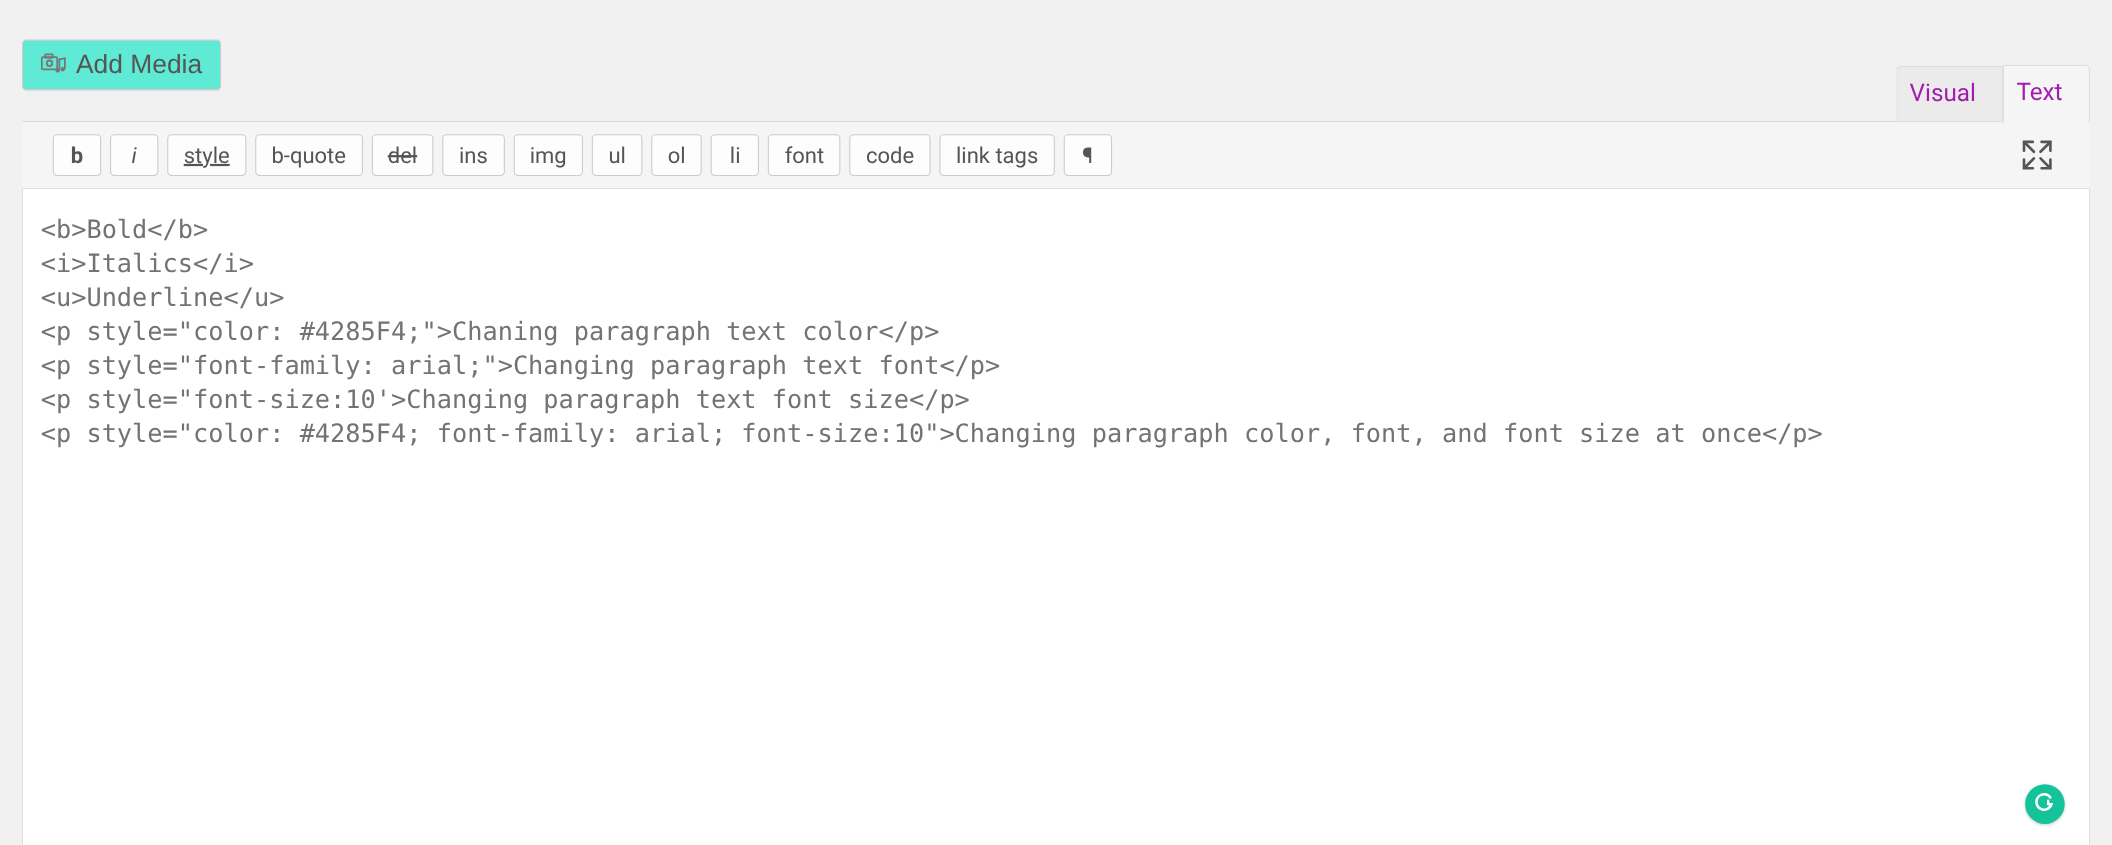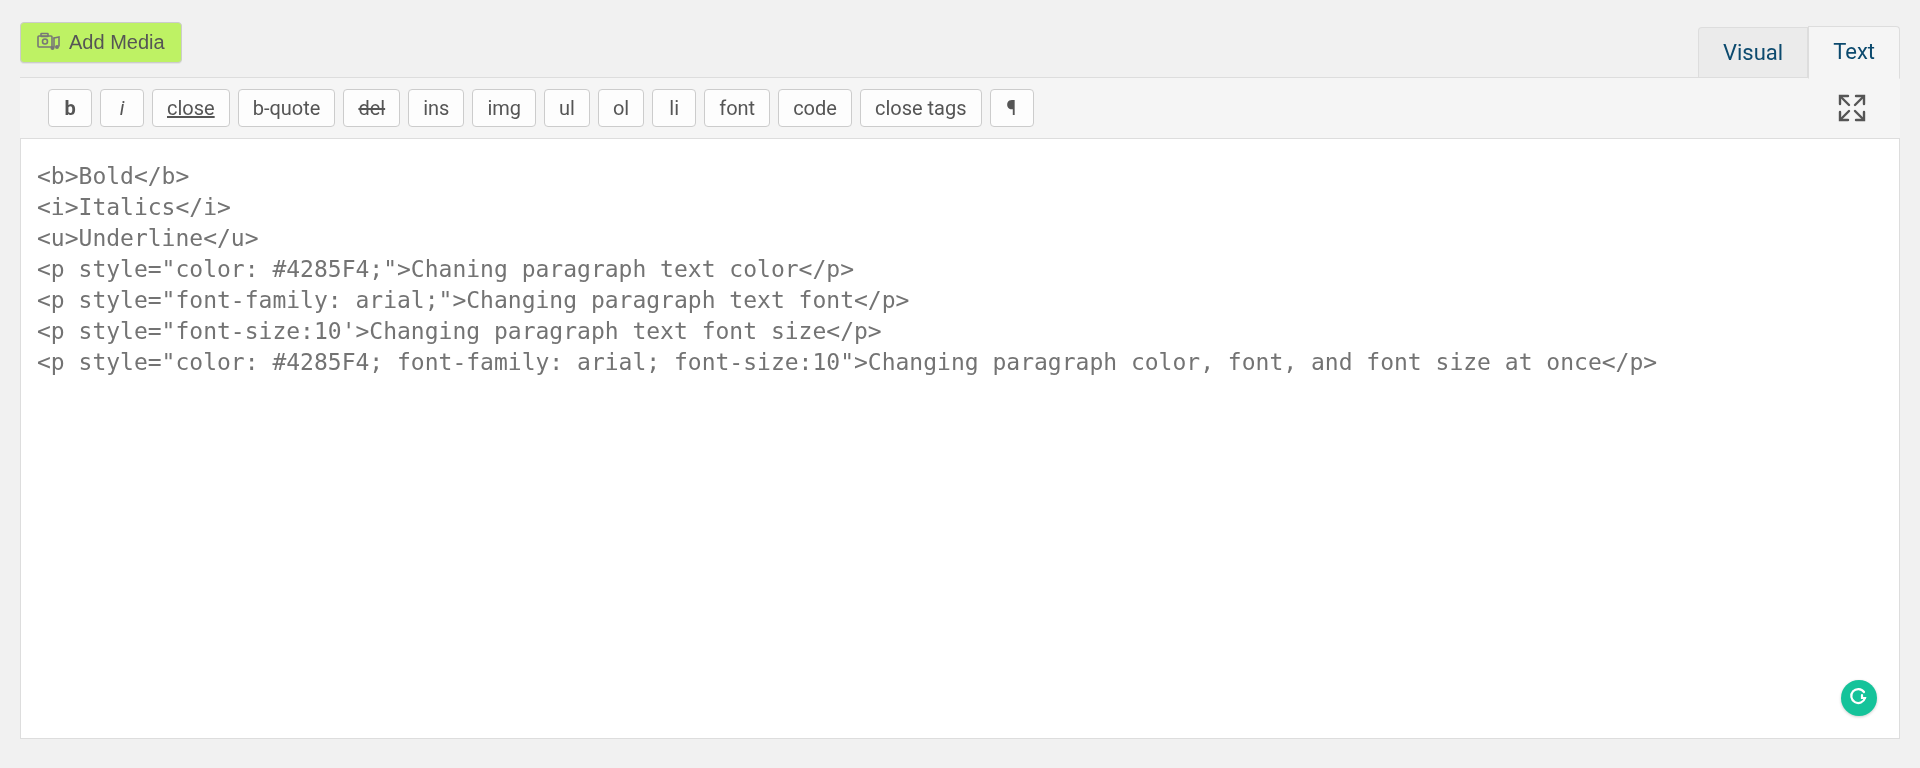--- a/index.html
+++ b/index.html
@@ -19,25 +19,25 @@
     display: flex;
     align-items: center;
     padding: 16px 20px 8px 20px;
     gap: 10px;
     position: relative;
   }
   .media-btn {
     display: inline-flex;
     align-items: center;
     gap: 8px;
-    background: #bef264;
+    background: #5eead4;
     border: 1px solid #ccc;
     border-radius: 4px;
     padding: 8px 16px;
-    font-size: 20px;
+    font-size: 24px;
     color: #555;
     cursor: pointer;
     box-shadow: 0 1px 0 rgba(0,0,0,0.05);
   }
   .media-icon {
     display: inline-flex;
     width: 24px; height: 22px;
   }
   .shortcode-icon {
     display: inline-flex;
@@ -46,36 +46,37 @@
   }
   .tab-switch {
     margin-left: auto;
     display: flex;
     align-items: flex-end;
     gap: 0;
     position: relative;
     top: 10px;
   }
   .tab {
-    padding: 12px 24px 14px 24px;
+    padding: 12px 24px 14px 11px;
     font-size: 22px;
-    color: #0c4a6e;
+    color: #a21caf;
     background: #ebebeb;
     border: 1px solid #ddd;
     border-bottom: none;
     cursor: pointer;
   }
   .tab.inactive {
     background: #ebebeb;
   }
   .tab.active {
     background: #f5f5f5;
     border-bottom: 1px solid #f5f5f5;
     position: relative;
     z-index: 2;
+    margin-top: 33px;
   }
   .tab:first-child { border-top-left-radius: 4px; }
   .tab:last-child  { border-top-right-radius: 4px; }
 
   .toolbar-row {
     display: flex;
     align-items: center;
     gap: 8px;
     padding: 10px 28px;
     background: #f5f5f5;
@@ -171,31 +172,31 @@
 
     <div class="tab-switch">
       <div class="tab inactive">Visual</div>
       <div class="tab active">Text</div>
     </div>
   </div>
 
   <div class="toolbar-row">
     <button class="qt-btn bold">b</button>
     <button class="qt-btn italic">i</button>
-    <button class="qt-btn underline">close</button>
+    <button class="qt-btn underline">style</button>
     <button class="qt-btn">b-quote</button>
     <button class="qt-btn strike">del</button>
     <button class="qt-btn">ins</button>
     <button class="qt-btn">img</button>
     <button class="qt-btn">ul</button>
     <button class="qt-btn">ol</button>
     <button class="qt-btn">li</button>
     <button class="qt-btn">font</button>
     <button class="qt-btn">code</button>
-    <button class="qt-btn">close tags</button>
+    <button class="qt-btn">link tags</button>
     <button class="qt-btn">¶</button>
 
     <button class="fullscreen-btn">
       <span>
         <svg viewBox="0 0 32 32" fill="none" stroke="#555" stroke-width="2.4" stroke-linecap="round">
           <path d="M4 12 V4 H12"></path>
           <path d="M28 12 V4 H20"></path>
           <path d="M4 20 V28 H12"></path>
           <path d="M28 20 V28 H20"></path>
           <path d="M5 5 L13 13"></path>

